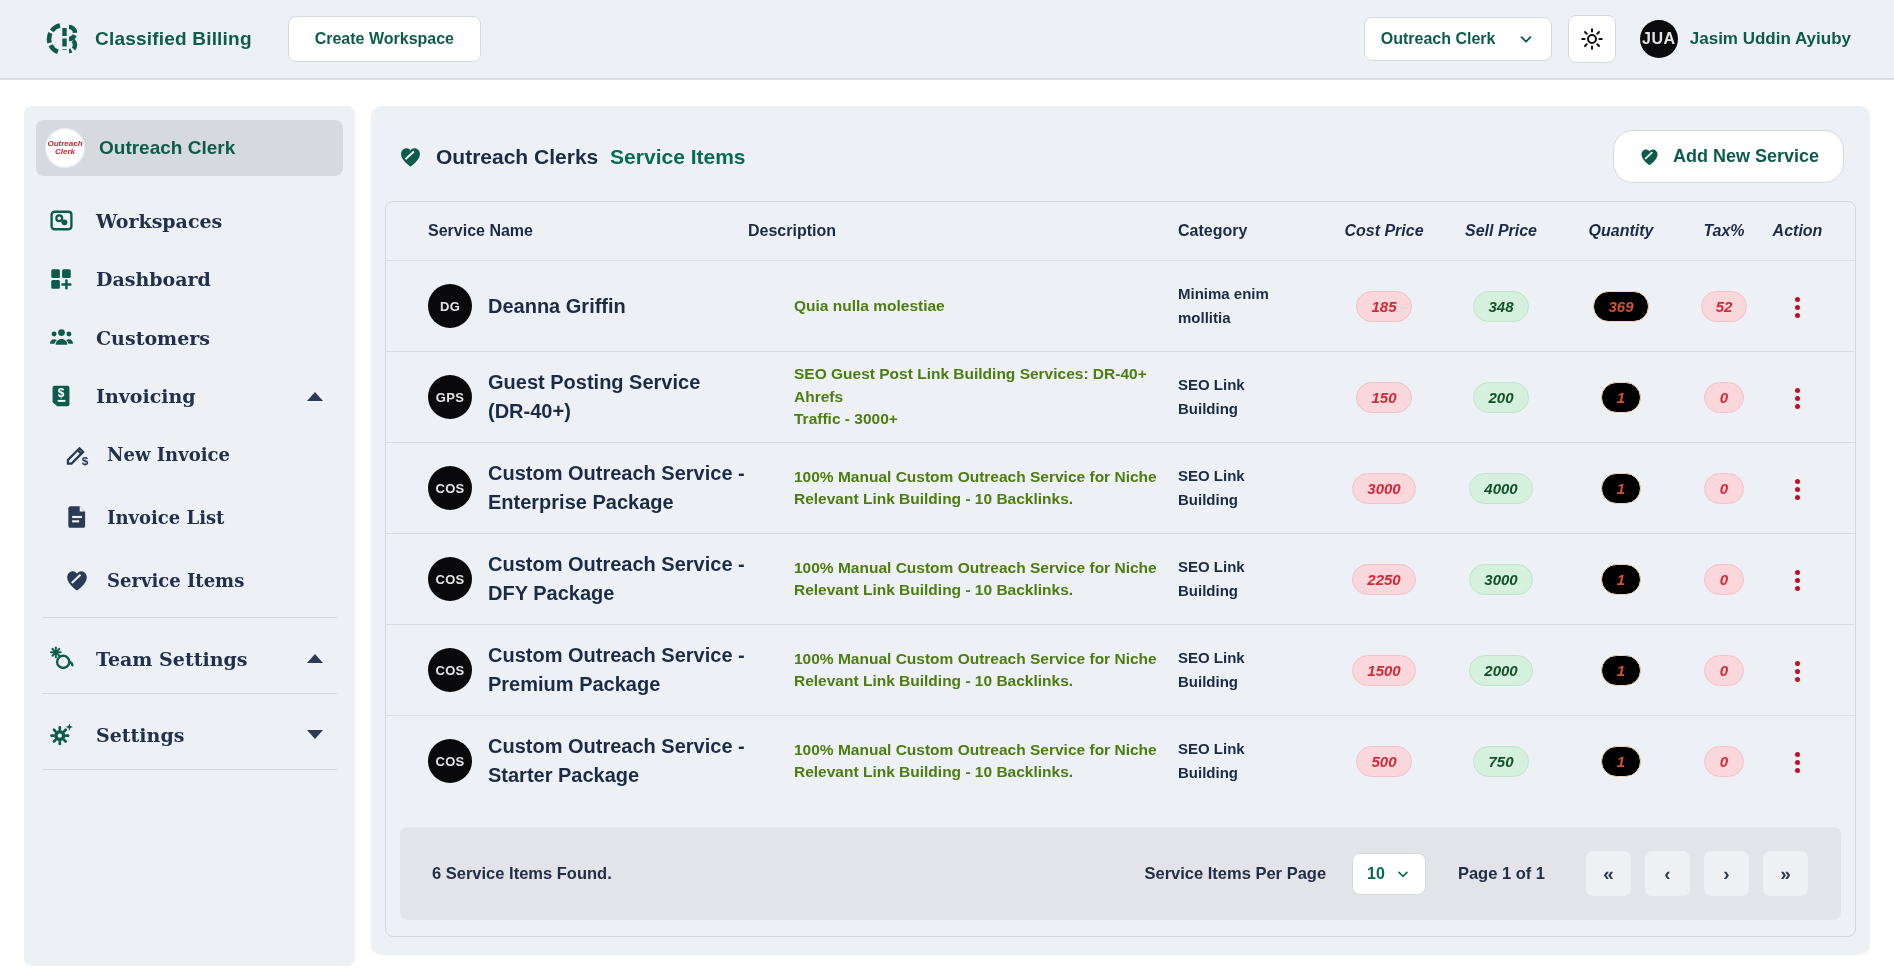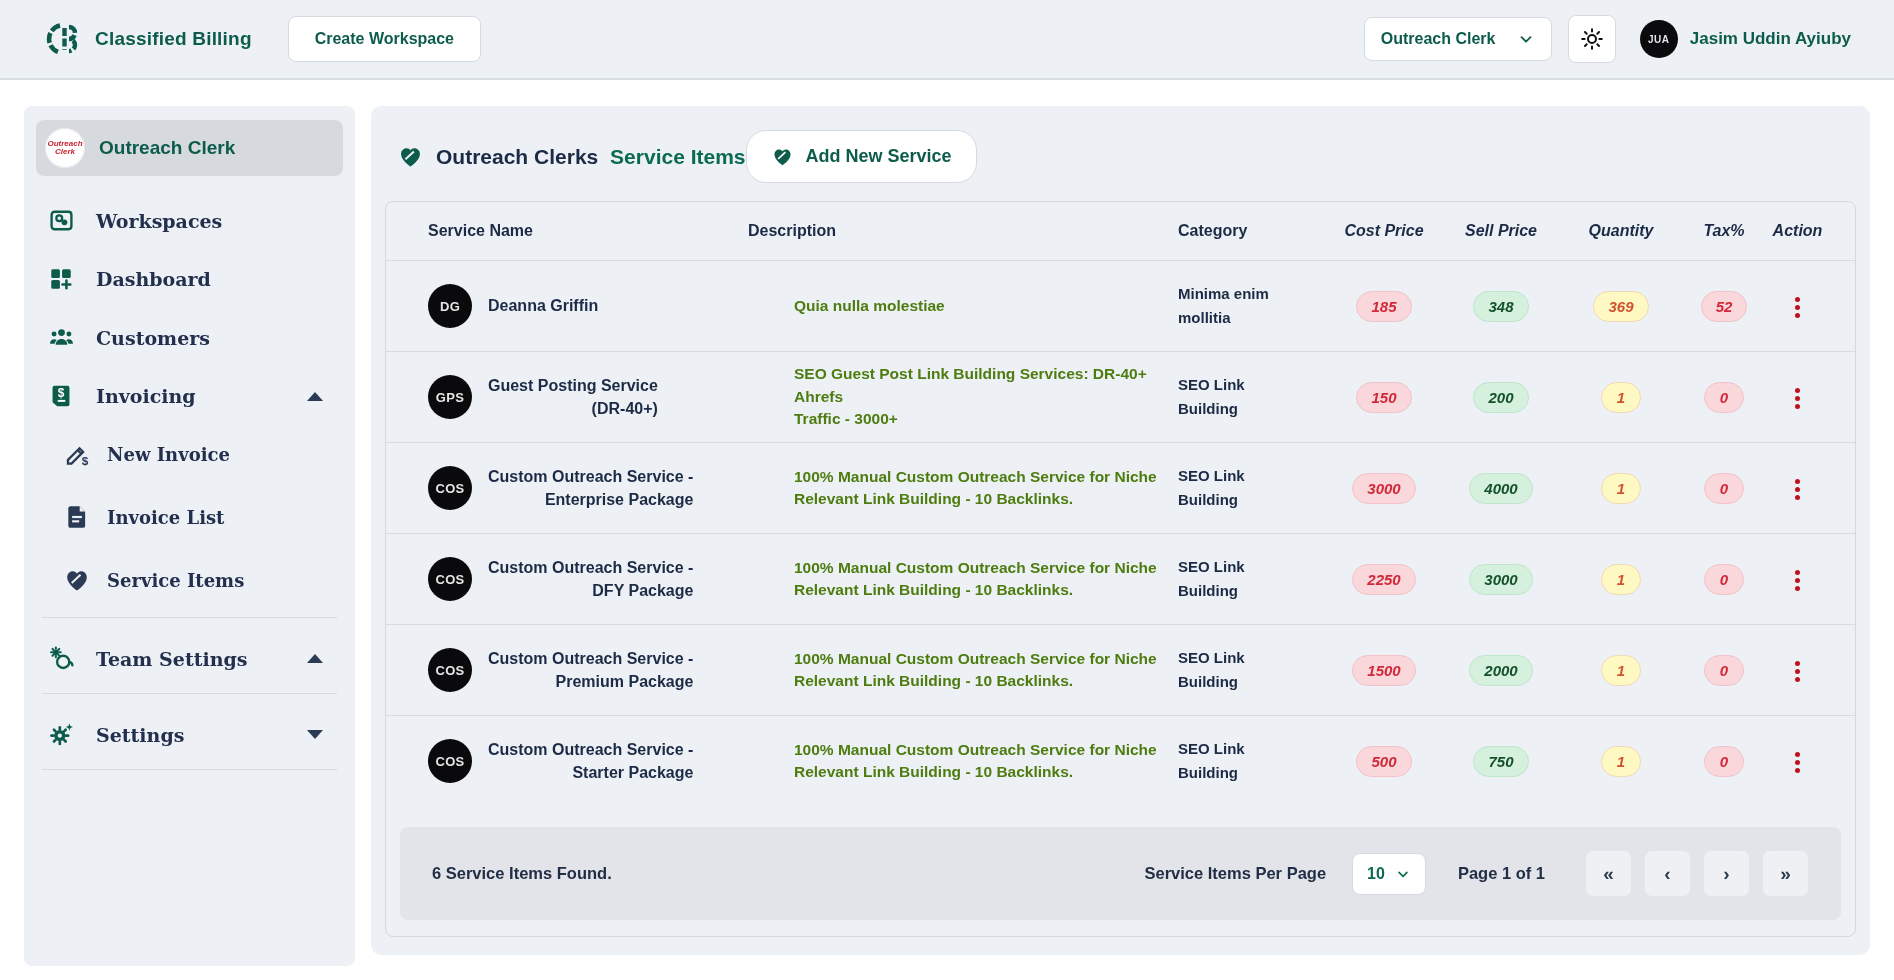--- a/index.html
+++ b/index.html
@@ -6,21 +6,21 @@
   html,body { width:1894px; height:980px; background:#ffffff; font-family:"Liberation Sans", sans-serif; overflow:hidden; }
 
   
   .app-header { height:80px; display:flex; align-items:center; padding:0 43px; background:#edf1f6; border-bottom:2px solid #d9dee5; }
   .brand-wrap { display:flex; align-items:center; gap:12px; margin-right:36px; }
   .brand-text { font-size:19px; font-weight:700; color:#0d5c4b; letter-spacing:.2px; }
   .btn-create { background:#fff; border:1px solid #d5dae1; border-radius:8px; padding:13px 26px; color:#0d5c4b; font-weight:700; font-size:16px; cursor:pointer; font-family:inherit; }
   .hdr-spacer { flex:1; }
   .ws-select { background:#fff; border:1px solid #d5dae1; border-radius:8px; padding:12px 16px; width:188px; display:flex; align-items:center; justify-content:space-between; color:#0d5c4b; font-weight:700; font-size:16px; cursor:pointer; }
   .theme-btn { width:48px; height:48px; background:#fff; border:1px solid #d5dae1; border-radius:8px; display:grid; place-items:center; margin-left:16px; cursor:pointer; }
-  .avatar-hdr { width:38px; height:38px; border-radius:50%; background:#0b0b0d; color:#e5e5e5; font-size:10px; font-weight:700; display:grid; place-items:center; margin-left:24px; letter-spacing:.5px; cursor:pointer; }
+  .avatar-hdr { width:38px; height:38px; border-radius:50%; background:#0b0b0d; color:#e5e5e5; font-size:16px; font-weight:700; display:grid; place-items:center; margin-left:24px; letter-spacing:.5px; cursor:pointer; }
   .user-name { color:#0d5c4b; font-weight:700; font-size:17px; margin-left:12px; }
 
   
   .content { display:flex; gap:16px; padding:26px 24px 0 24px; align-items:flex-start; }
 
   
   .sidebar { width:331px; min-width:331px; background:#edf0f5; border-radius:8px; padding:14px 12px; height:860px; }
   .ws-pill { background:#d6d9de; border-radius:8px; height:56px; display:flex; align-items:center; gap:14px; padding:0 9px; margin-bottom:18px; cursor:pointer; }
   .ws-logo { width:40px; height:40px; border-radius:50%; background:#fff; display:flex; flex-direction:column; align-items:center; justify-content:center; line-height:1.05; box-shadow:0 0 0 1px #e3e6ea inset; }
   .ws-logo span { font-size:8px; font-weight:800; color:#c8202f; font-style:italic; }
@@ -28,41 +28,41 @@
   .nav-item { display:flex; align-items:center; gap:20px; padding:13px 10px; margin-bottom:6px; font-family:"DejaVu Serif", serif; font-weight:700; font-size:19px; color:#22304d; cursor:pointer; border-radius:8px; }
   .nav-item.sub { padding-left:26px; font-size:18px; gap:15px; margin-bottom:10px; }
   .nav-item .icn { width:30px; display:grid; place-items:center; flex:none; }
   .caret { margin-left:auto; margin-right:10px; width:0; height:0; }
   .caret.up   { border-left:8px solid transparent; border-right:8px solid transparent; border-bottom:9px solid #2b3a55; }
   .caret.down { border-left:8px solid transparent; border-right:8px solid transparent; border-top:9px solid #2b3a55; }
   .side-divider { border:none; border-top:1px solid #d6dae0; margin:8px 6px 14px 6px; }
 
   
   .main-panel { flex:1; background:#edf0f5; border-radius:10px; padding:16px 14px 18px 14px; }
-  .title-row { display:flex; align-items:center; padding:8px 12px 18px 12px; }
+  .title-row { display:flex; align-items:center; justify-content:space-between; padding:8px 12px 18px 12px;gap:11px; }
   .title-left { display:flex; align-items:center; gap:12px; }
   .page-title { font-size:21px; font-weight:700; color:#1c2b45; }
   .page-title .green { color:#0b6b52; margin-left:6px; }
   .btn-add { background:#fff; border:1px solid #d5dae1; border-radius:20px; padding:14px 24px; color:#0d5c4b; font-size:18px; font-weight:700; display:flex; align-items:center; gap:12px; cursor:pointer; font-family:inherit; }
 
   
   .card { border:1px solid #d3d8de; border-radius:8px; padding-bottom:16px; }
   .trow { display:grid; grid-template-columns:320px 430px 150px 112px 122px 118px 88px 1fr; align-items:center; padding:0 28px 0 42px; }
   .thead { height:58px; font-size:16px; font-weight:700; color:#1c2b45; }
   .c-center { text-align:center;font-style:italic; }
   .body-row { min-height:91px; border-top:1px solid #d8dce2; padding-top:10px; padding-bottom:10px; }
   .name-cell { display:flex; align-items:center; gap:16px; }
   .avatar { width:44px; height:44px; min-width:44px; border-radius:50%; background:#0a0a0c; color:#e5e5e5; font-size:13px; font-weight:600; display:grid; place-items:center; letter-spacing:.3px; }
-  .name { font-size:16px; font-weight:700; color:#1c2b45; white-space:pre-line; line-height:1.45;text-align:right; }
+  .name { font-size:20px; font-weight:700; color:#1c2b45; white-space:pre-line; line-height:1.45; }
   .desc { font-size:15.5px; font-weight:600; color:#4d7c0f; white-space:pre-line; line-height:1.45; max-width:420px;margin-left:46px; }
   .cat  { font-size:15px;  font-weight:700; color:#1c2b45; white-space:pre-line; line-height:1.6; }
   .pill { display:inline-block; padding:6px 14px; border-radius:16px; font-size:15px; font-weight:700; min-width:40px; text-align:center; }
   .pill.pink   { background:#f9d7da; color:#d2293a; border:1px solid #f0c3ca; }
   .pill.green  { background:#d5f1dd; color:#14512a; border:1px solid #bfe5cb; }
-  .pill.orange { background:#fef9c3; color:#d35230; border:1px solid #f2d8b4; }
+  .pill.orange { background:#000000; color:#d35230; border:1px solid #f2d8b4; }
   .kebab { display:inline-flex; flex-direction:column; gap:3px; padding:6px 10px; cursor:pointer; }
   .kebab i { width:5px; height:5px; border-radius:50%; background:#c40f1e; }
 
   
   .table-footer { margin:21px 14px 0 14px; background:#e2e4e9; border-radius:8px; height:93px; display:flex; align-items:center; justify-content:space-between; padding:0 32px; }
   .found-text { font-size:16.5px; font-weight:700; color:#222e45; }
   .tf-right { display:flex; align-items:center; gap:26px; }
   .tf-label, .page-info { font-size:16.5px; font-weight:700; color:#222e45; }
   .per-page { background:#fff; border:1px solid #d5dae1; border-radius:8px; padding:11px 14px; display:flex; align-items:center; gap:10px; color:#0b6b52; font-size:16px; font-weight:700; cursor:pointer; }
   .page-info { margin-left:6px; }

